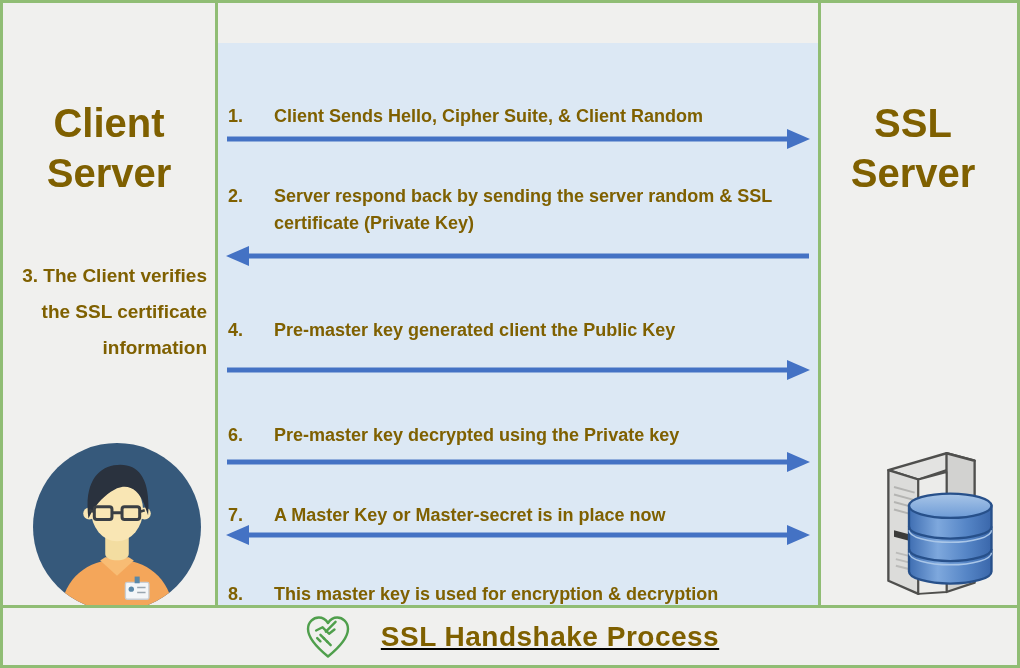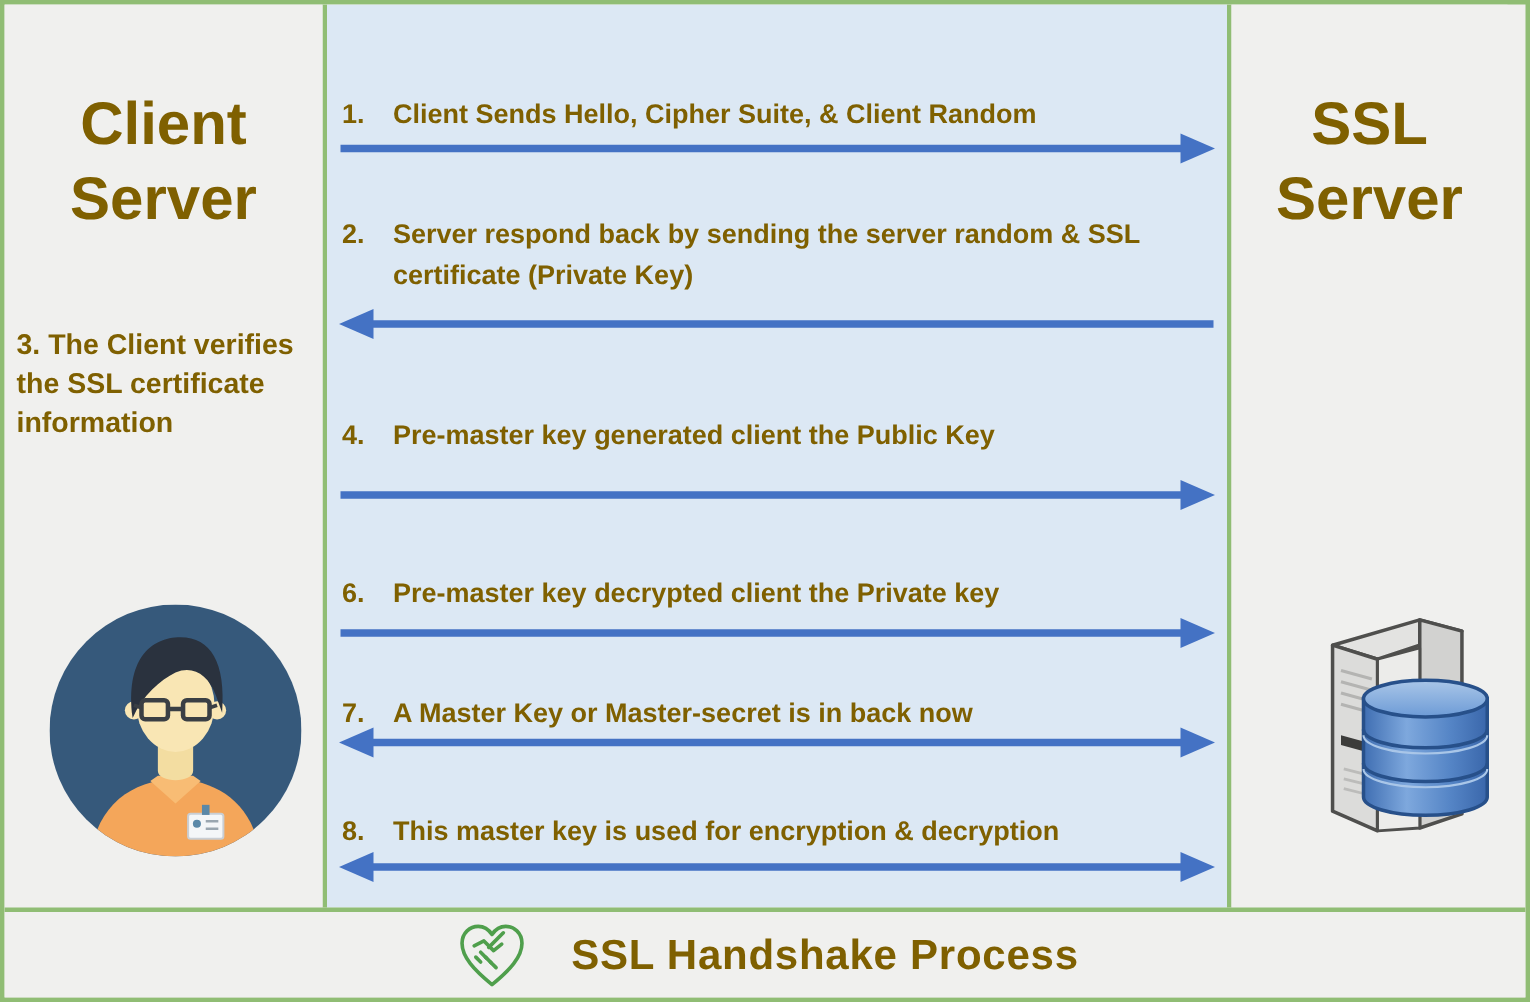--- a/index.html
+++ b/index.html
@@ -10,52 +10,52 @@
     width:1020px;height:668px;
     border:3px solid #90bd74;
     background:#f0f0ee;
     overflow:hidden;
   }
   .main-row{
     position:absolute;left:0;top:0;
     width:1014px;height:602px;
     display:flex;
   }
-  .panel{position:relative;height:602px;}
+  .panel{position:relative;height:602px;margin-top:40px;}
   .panel-left{width:212px;background:#f0f0ee;}
   .panel-mid{width:600px;background:#dce8f4;}
   .panel-right{width:184px;background:#f0f0ee;}
   .vdivider{width:3px;height:602px;background:#90bd74;}
   .hdivider{
     position:absolute;left:0;top:602px;
     width:1014px;height:3px;background:#90bd74;
   }
   .footer{
     position:absolute;left:0;top:605px;
     width:1014px;height:57px;background:#f0f0ee;
-    display:flex;align-items:center;justify-content:center;
+    display:flex;align-items:center;justify-content:center;text-decoration:underline;
   }
   .panel-title{
     position:absolute;left:0;top:55px;width:100%;
     text-align:center;font-size:40px;line-height:50px;
     font-weight:bold;color:#7f6000;
   }
   .panel-note{
     position:absolute;
-    text-align:left;font-size:19px;line-height:26px;
+    text-align:right;font-size:19px;line-height:36px;
     font-weight:bold;color:#7f6000;
   }
   .note-left{top:215px;left:8px;width:196px;}
   .note-right{top:270px;left:23px;width:150px;}
   .step{
     position:absolute;left:0;width:100%;
     font-size:18px;line-height:27px;font-weight:bold;color:#7f6000;
   }
   .step .num{position:absolute;left:10px;top:0;width:30px;}
-  .step .txt{position:absolute;left:44px;top:0;width:530px;}
+  .step .txt{position:absolute;left:56px;top:0;width:530px;}
   .arrow{position:absolute;left:7px;width:586px;height:24px;}
   .avatar{position:absolute;left:30px;top:400px;width:168px;height:168px;}
   .server-icon{position:absolute;left:28px;top:385px;width:150px;height:178px;}
   .footer-icon{width:54px;height:54px;margin-right:26px;}
   .footer-label{font-size:28px;font-weight:bold;color:#7f6000;letter-spacing:0.5px;}
 </style>
 </head>
 <body>
 
 <div class="frame">
@@ -120,30 +120,30 @@
         <span class="num">4.</span>
         <span class="txt">Pre-master key generated client the Public Key</span>
       </div>
       <div class="arrow" style="top:315px"><svg width="586" height="24" viewBox="0 0 586 24">
             <line x1="2" y1="12" x2="564" y2="12" stroke="#4472c4" stroke-width="5"></line>
             <polygon points="562,2 585,12 562,22" fill="#4472c4"></polygon>
           </svg></div>
 
       <div class="step" style="top:379px">
         <span class="num">6.</span>
-        <span class="txt">Pre-master key decrypted client the Private key</span>
+        <span class="txt">Pre-master key decrypted using the Private key</span>
       </div>
       <div class="arrow" style="top:407px"><svg width="586" height="24" viewBox="0 0 586 24">
             <line x1="2" y1="12" x2="564" y2="12" stroke="#4472c4" stroke-width="5"></line>
             <polygon points="562,2 585,12 562,22" fill="#4472c4"></polygon>
           </svg></div>
 
       <div class="step" style="top:459px">
         <span class="num">7.</span>
-        <span class="txt">A Master Key or Master-secret is in back now</span>
+        <span class="txt">A Master Key or Master-secret is in place now</span>
       </div>
       <div class="arrow" style="top:480px"><svg width="586" height="24" viewBox="0 0 586 24">
             <line x1="22" y1="12" x2="564" y2="12" stroke="#4472c4" stroke-width="5"></line>
             <polygon points="562,2 585,12 562,22" fill="#4472c4"></polygon>
             <polygon points="24,2 1,12 24,22" fill="#4472c4"></polygon>
           </svg></div>
 
       <div class="step" style="top:538px">
         <span class="num">8.</span>
         <span class="txt">This master key is used for encryption &amp; decryption</span>

